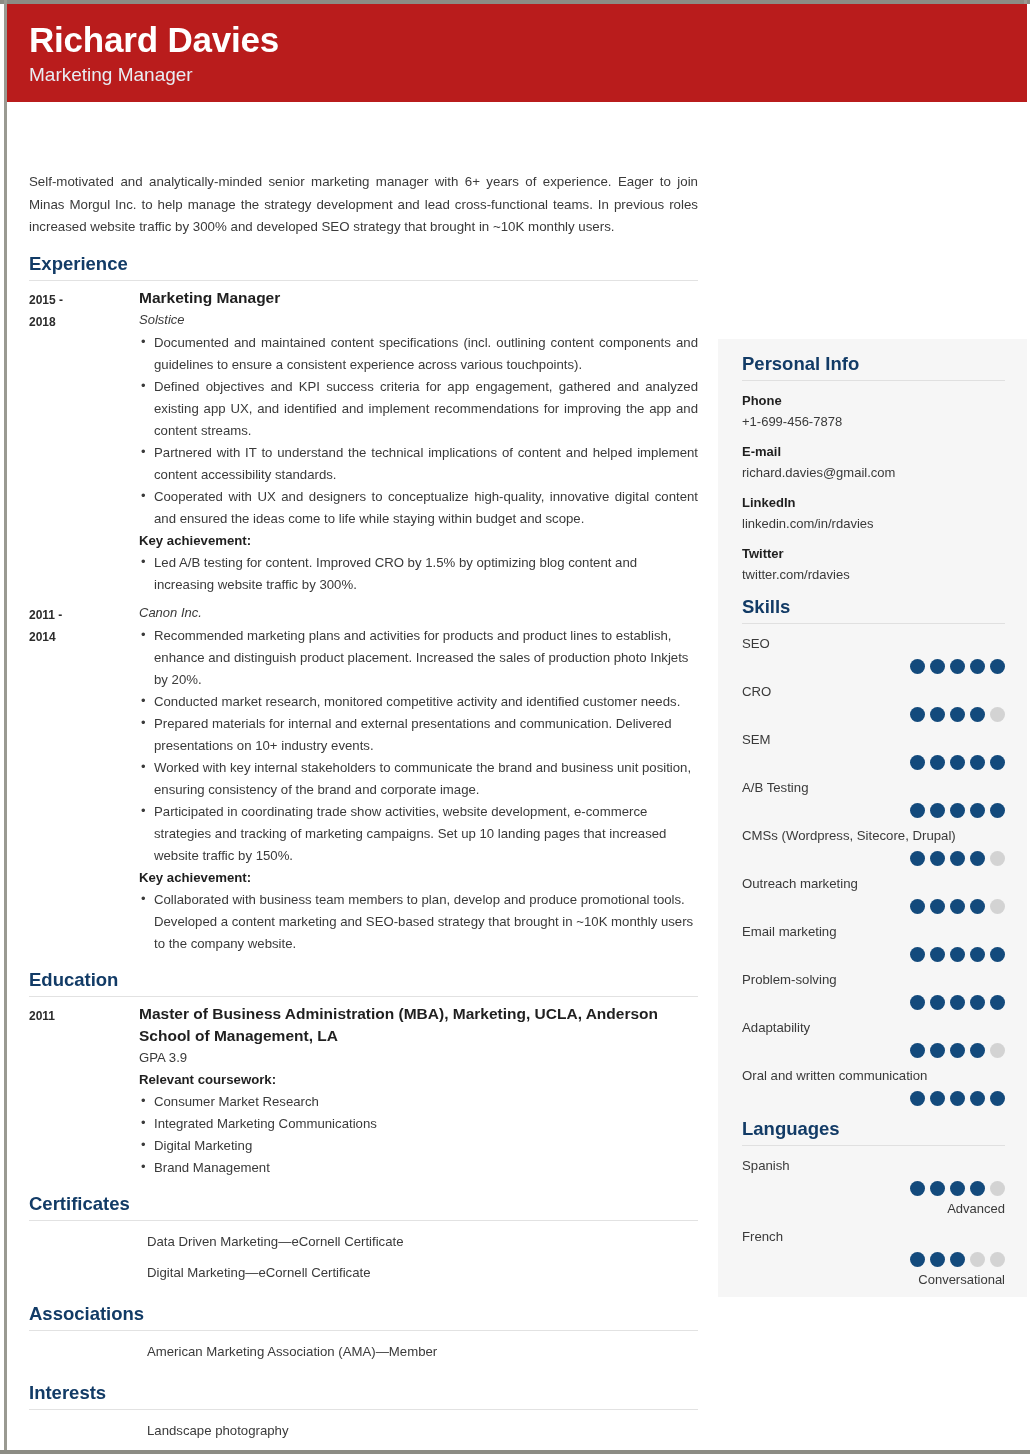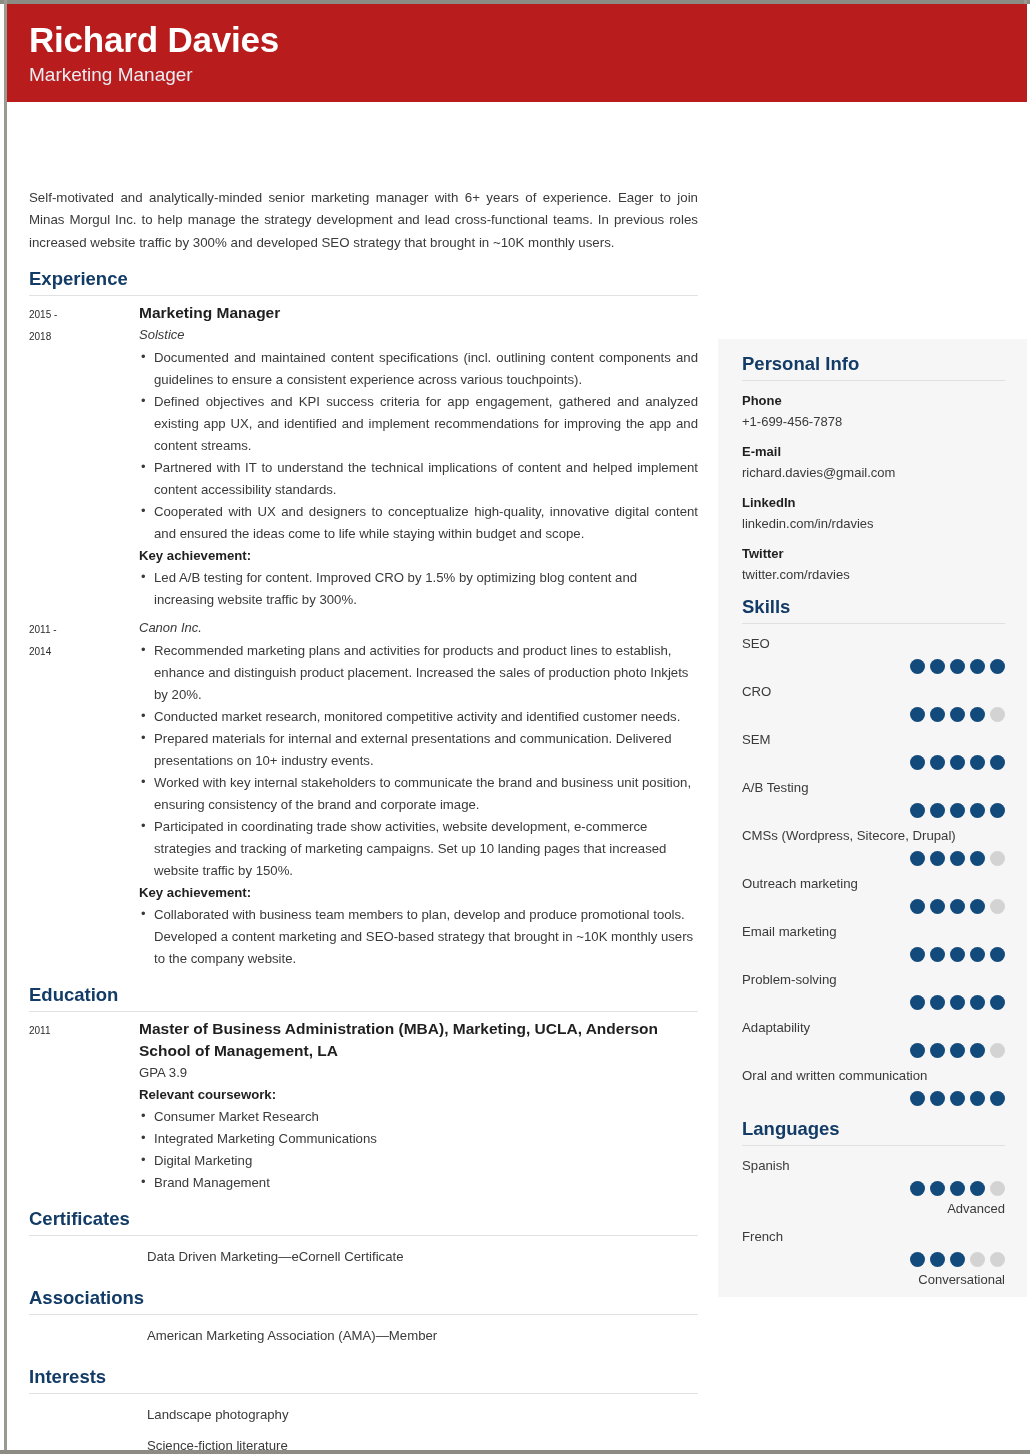--- a/index.html
+++ b/index.html
@@ -117,22 +117,22 @@
 
   
   .entry {
     display: flex;
     align-items: flex-start;
     margin-top: 6px;
   }
   .entry-date {
     width: 110px;
     flex: 0 0 110px;
-    font-size: 10px;
-    font-weight: normal;
+    font-size: 12px;
+    font-weight: bold;
     color: #2c2c2c;
     line-height: 22px;
     padding-top: 2px;
   }
   .entry-body {
     flex: 1 1 auto;
     min-width: 0;
   }
   .entry-title {
     font-size: 15.5px;
@@ -325,20 +325,21 @@
                   <li>Brand Management</li>
                 </ul>
               </div>
             </div>
           </div>
 
         <h2 class="sec-head">Certificates</h2>
         <div class="sec-rule"></div>
         <div id="certificates-list">
             <div class="simple-item">Data Driven Marketing—eCornell Certificate</div>
+            <div class="simple-item">Digital Marketing—eCornell Certificate</div>
           </div>
 
         <h2 class="sec-head">Associations</h2>
         <div class="sec-rule"></div>
         <div id="associations-list">
             <div class="simple-item">American Marketing Association (AMA)—Member</div>
           </div>
 
         <h2 class="sec-head">Interests</h2>
         <div class="sec-rule"></div>

